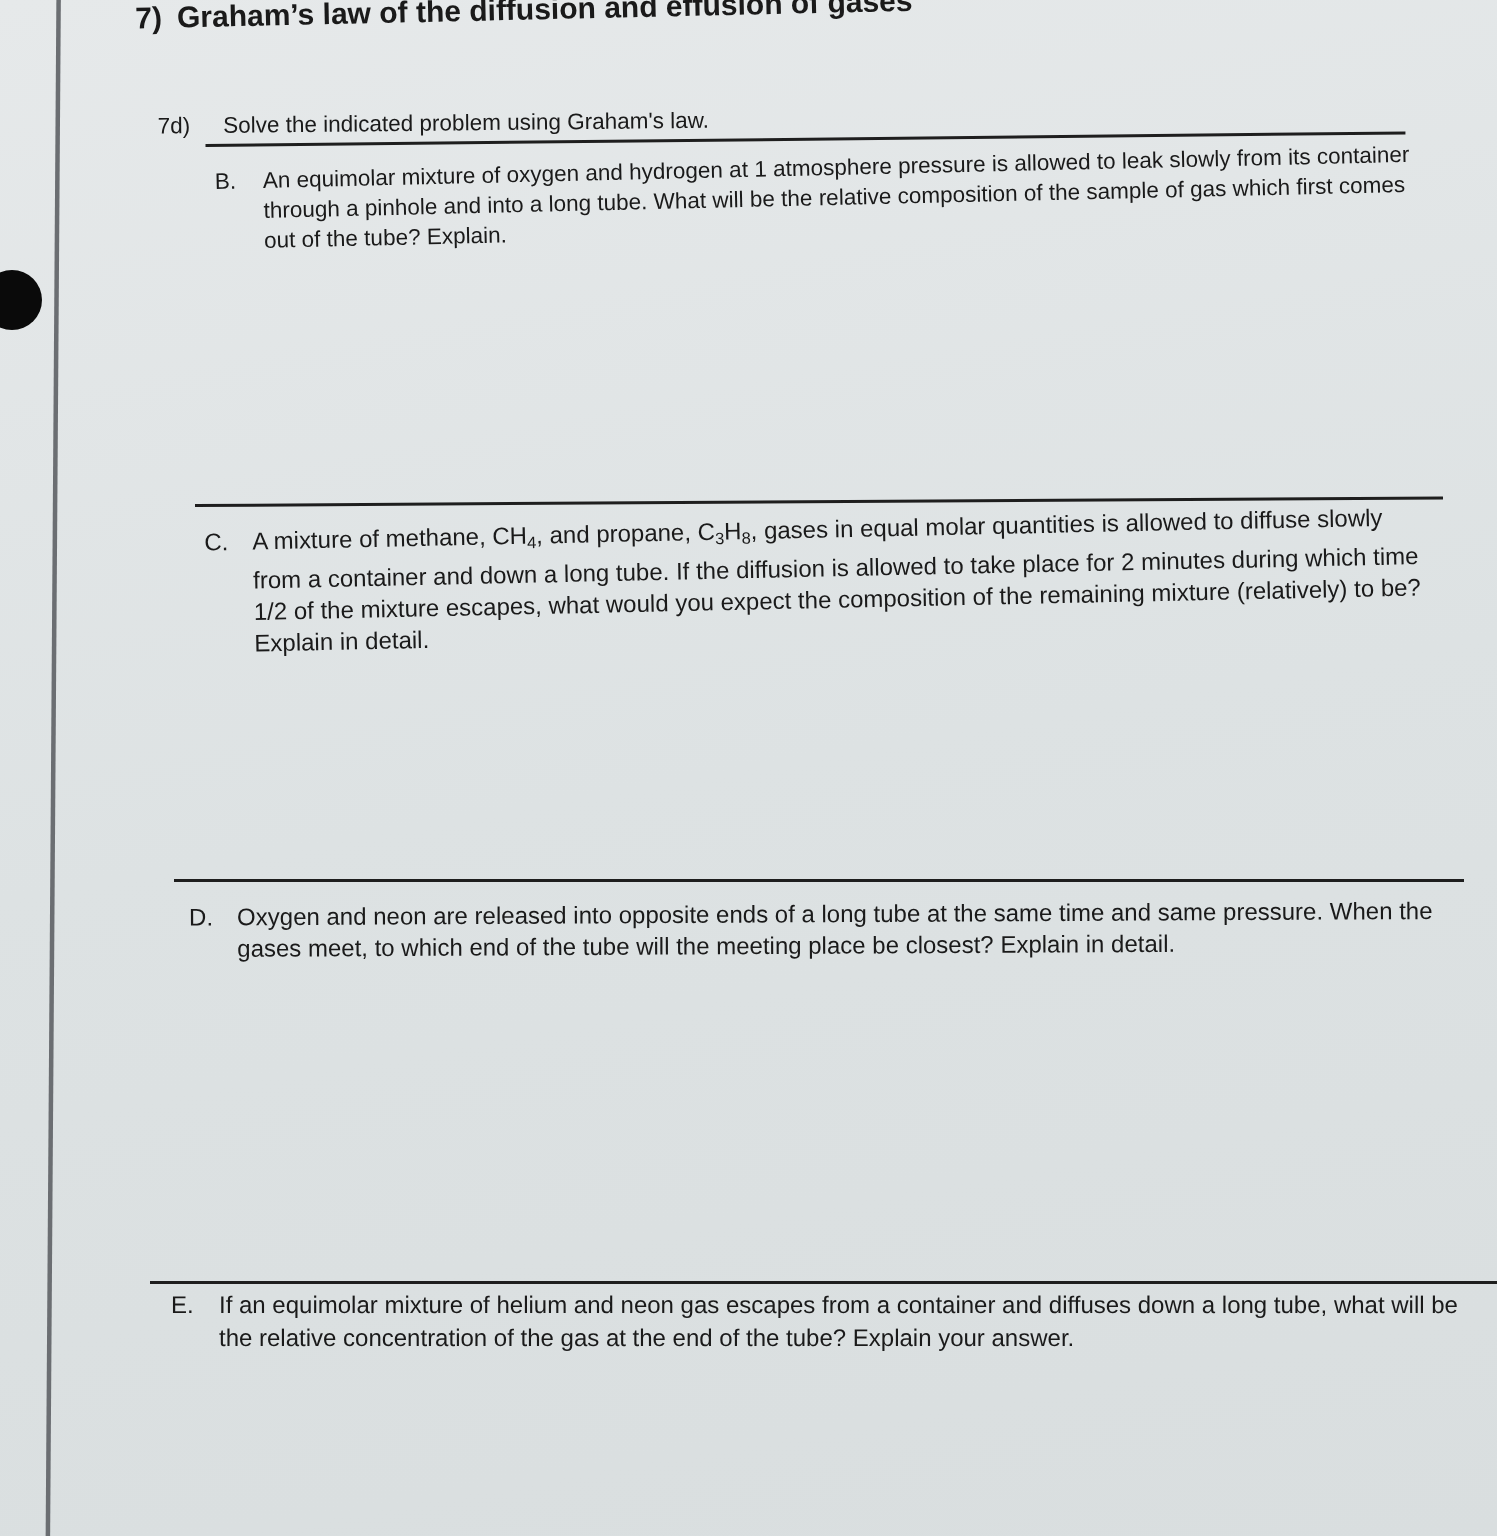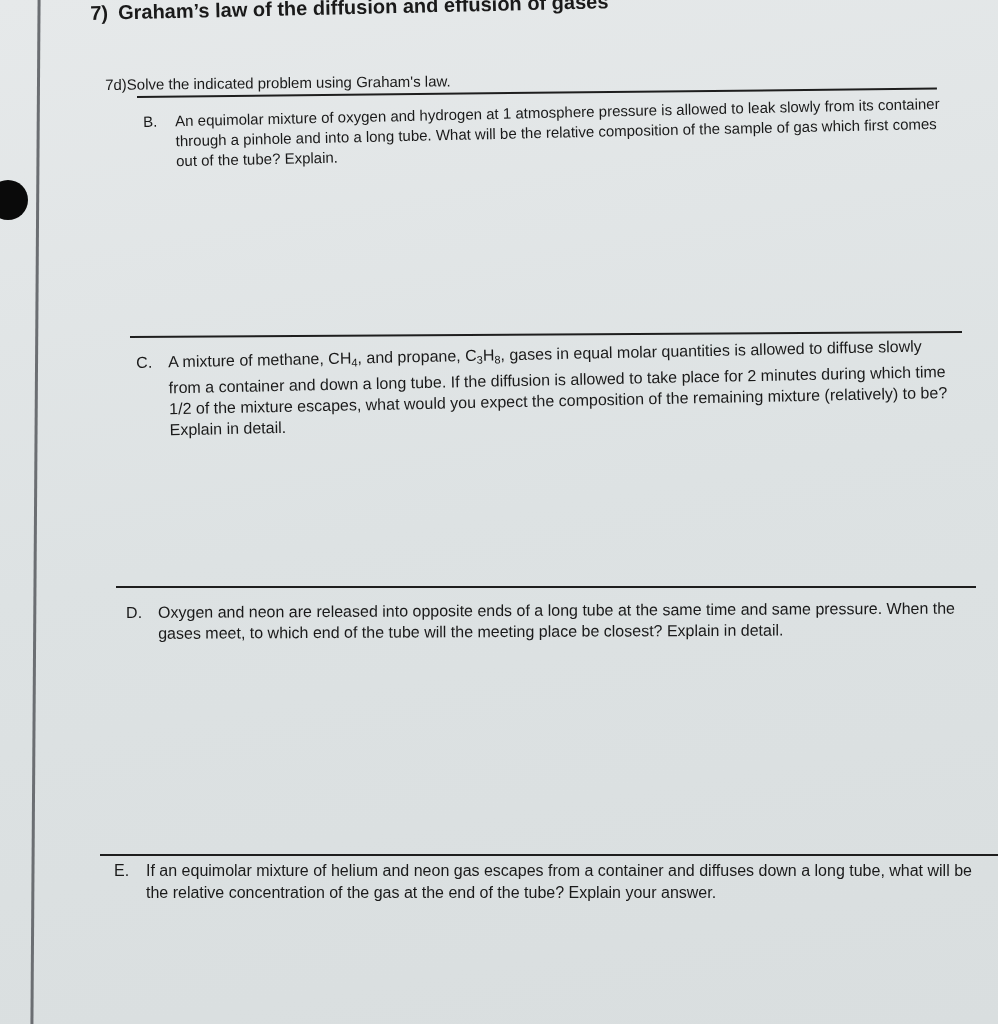--- a/index.html
+++ b/index.html
@@ -3,21 +3,21 @@
 <meta charset="utf-8">
 <style>
   html,body{margin:0;padding:0;}
   body{width:998px;height:1024px;overflow:hidden;background:#dfe3e5;position:relative;font-family:"Liberation Sans",sans-serif;color:#1a1a1a;}
   .paper{position:absolute;left:0;top:0;width:998px;height:1024px;background:linear-gradient(170deg,#e6e9ea 0%,#dde2e3 50%,#d9dedf 100%);}
   .margin-line{position:absolute;left:34px;top:0;width:3px;height:1024px;background:#6b6e72;transform:rotate(0.4deg);}
   .hole{position:absolute;left:-12px;top:180px;width:40px;height:40px;border-radius:50%;background:#0a0a0a;}
   .title{position:absolute;left:90px;top:2px;font-size:20px;font-weight:bold;transform:rotate(-1.3deg);transform-origin:left top;}
   .title .num{margin-right:10px;}
   .instr{position:absolute;left:105px;top:76px;font-size:15px;transform:rotate(-0.6deg);transform-origin:left top;}
-  .instr .num{}
+  .instr .num{margin-right:22px;}
   .rule{position:absolute;height:2px;background:#1e1e1e;}
   .q{position:absolute;font-size:16px;line-height:21px;}
   .q .letter{position:absolute;left:0;top:0;}
   .q .text{display:block;padding-left:32px;}
   sub{font-size:11px;vertical-align:-3px;}
 </style>
 </head>
 <body>
 
 <div class="paper"></div>

